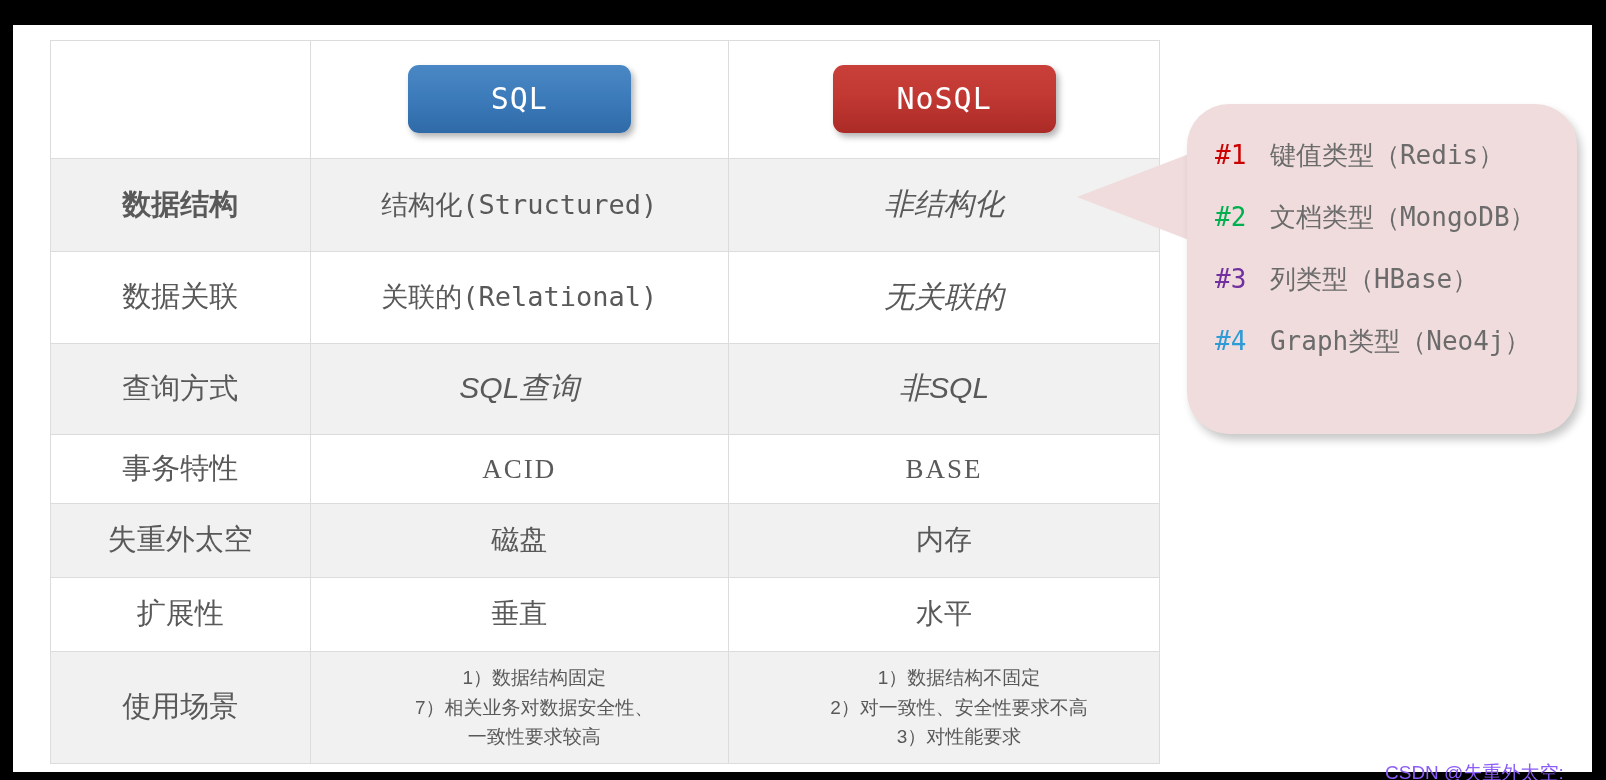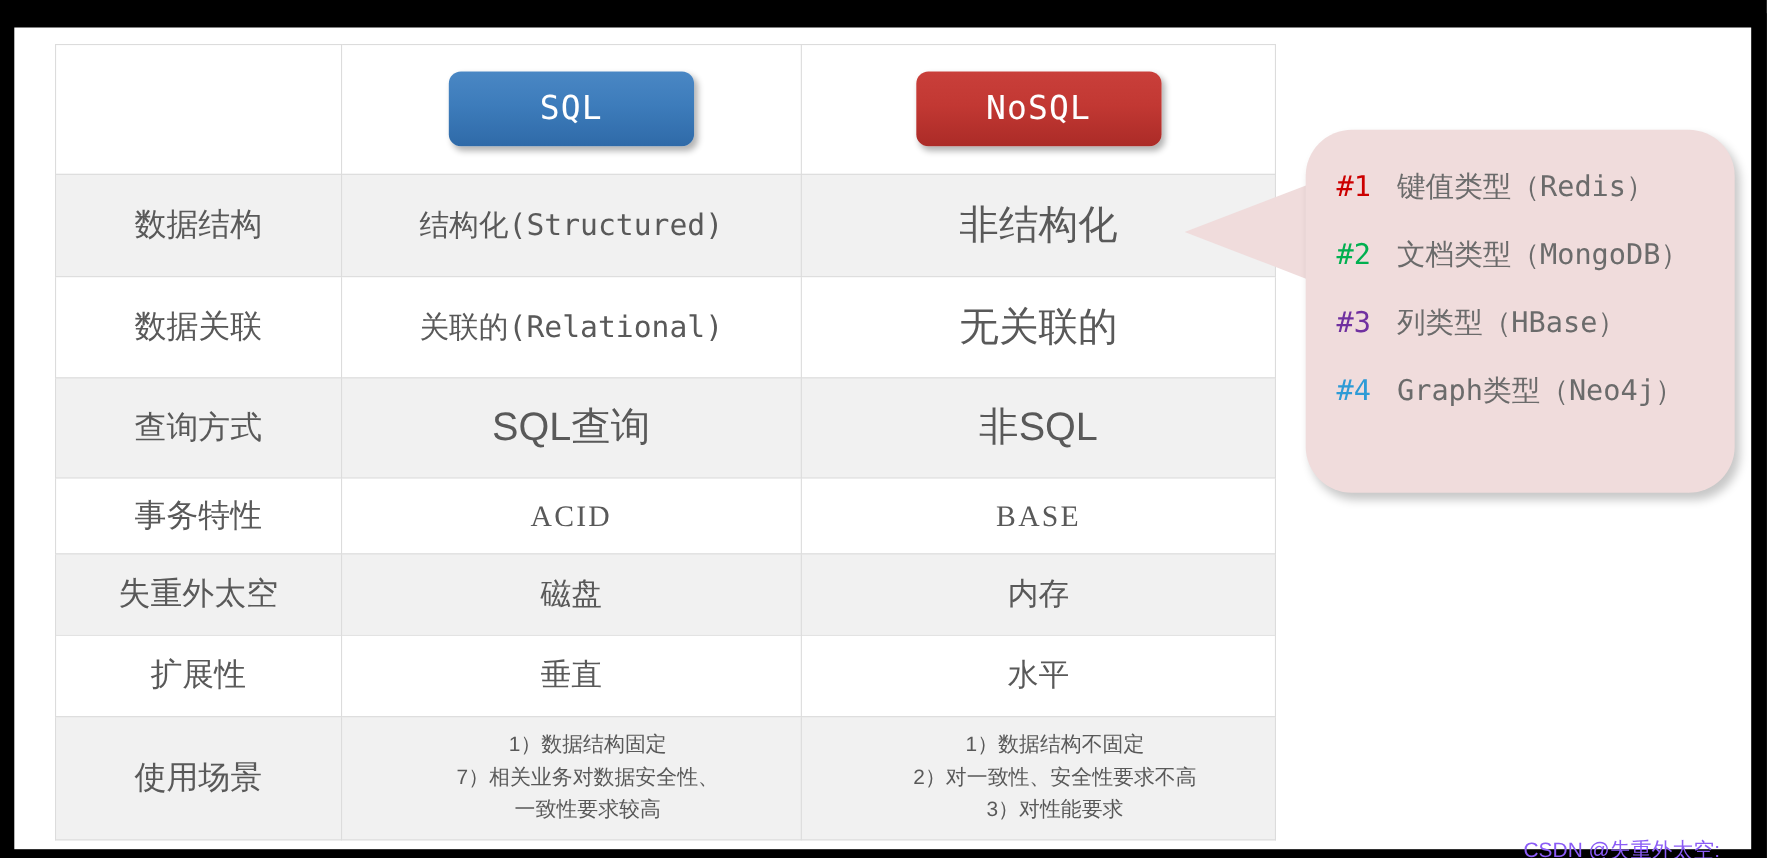--- a/index.html
+++ b/index.html
@@ -69,32 +69,33 @@
   .pill-nosql {
     background: linear-gradient(180deg, #c93f3a 0%, #c23833 45%, #ab2b27 100%);
   }
 
   
   .rlabel {
     font-size: 29px;
     color: #111111;
     font-weight: normal;
   }
-  .rlabel.bold { font-weight: normal; }
+  .rlabel.bold { font-weight: bold; }
 
   
   .val {
     font-size: 27px;
     color: #5f5f5f;
     font-family: "DejaVu Sans Mono", monospace;
   }
   .val-cjk {
-    font-size: 36px;
+    font-size: 30px;
     color: #5f5f5f;
     font-family: "Liberation Sans", "DejaVu Sans", sans-serif;
+    font-style: italic;
   }
   .val-dark {
     font-size: 28px;
     color: #2e2e2e;
     font-family: "Liberation Sans", "DejaVu Sans", sans-serif;
   }
   .val-mono-lite {
     font-size: 27px;
     color: #666666;
     font-family: Liberation Serif, serif;
@@ -119,21 +120,21 @@
   tr.r2 td { height: 88px; }
   tr.r3 td { height: 66px; }
   tr.r4 td { height: 71px; }
   tr.r5 td { height: 71px; margin-top: 46px; }
   tr.r6 td { height: 108px; }
 
   
   #callout {
     position: absolute;
     left: 1164px;  top: 79px;
-    width: 400px;  height: 330px; margin-top: 14px;
+    width: 400px;  height: 330px;
   }
   #callout-body {
     position: absolute;
     left: 10px; top: 0;
     width: 390px; height: 330px;
     background: #f0dcdc;
     border-radius: 42px;
     box-shadow: 4px 6px 9px rgba(0,0,0,0.22);
     padding: 34px 0 0 28px;
   }

